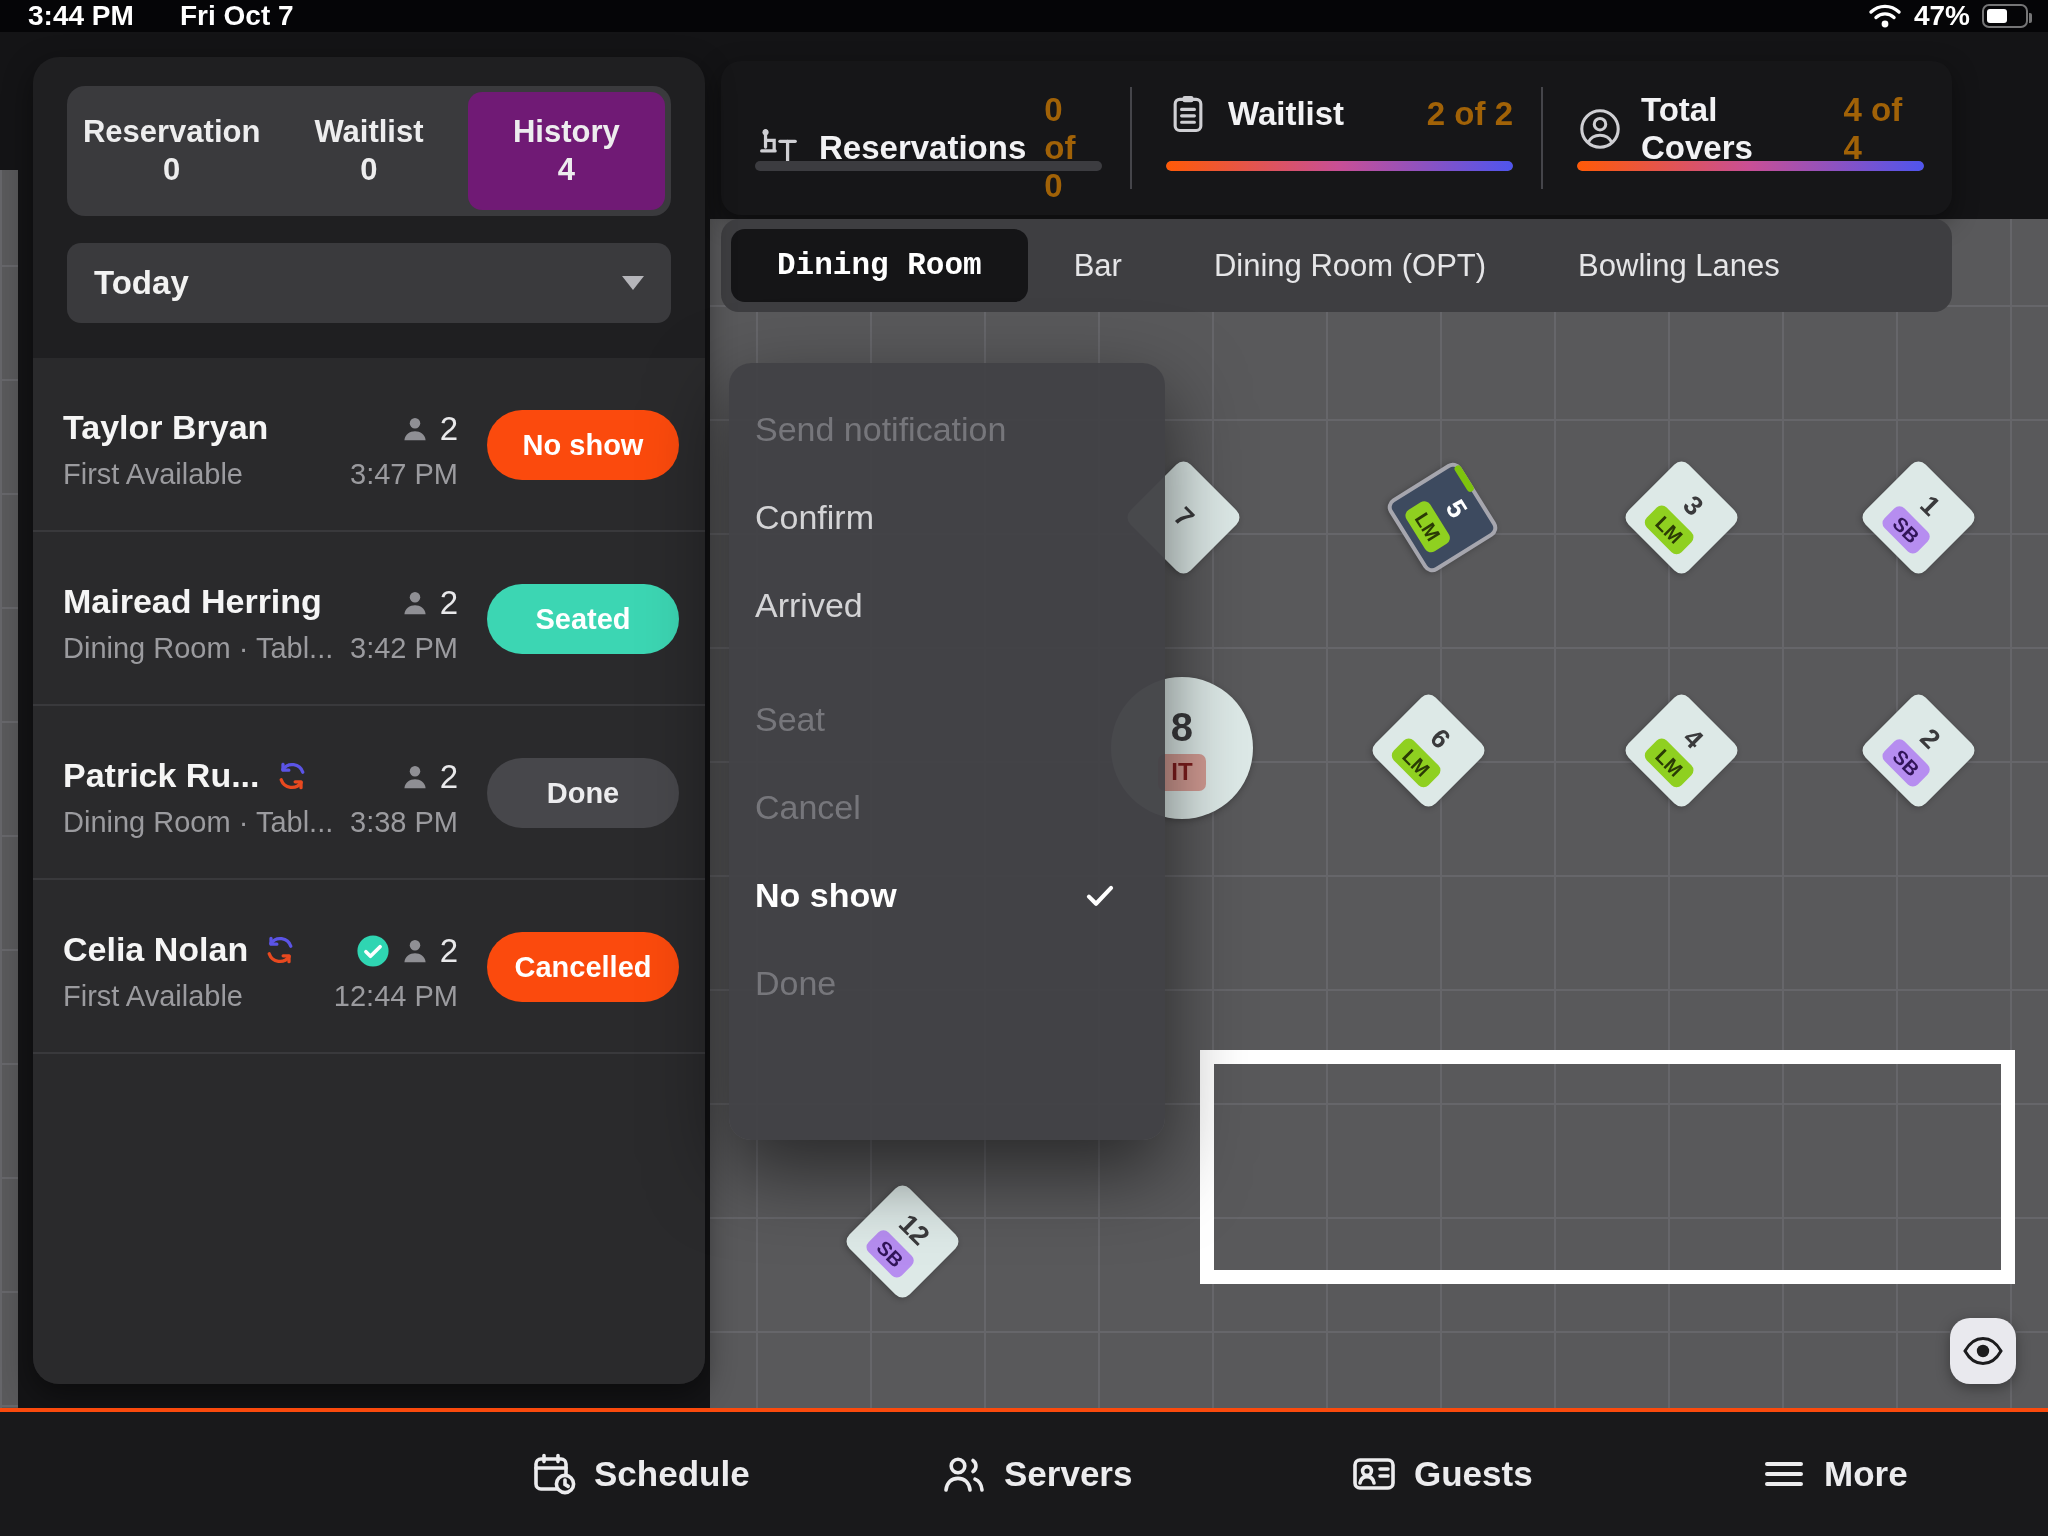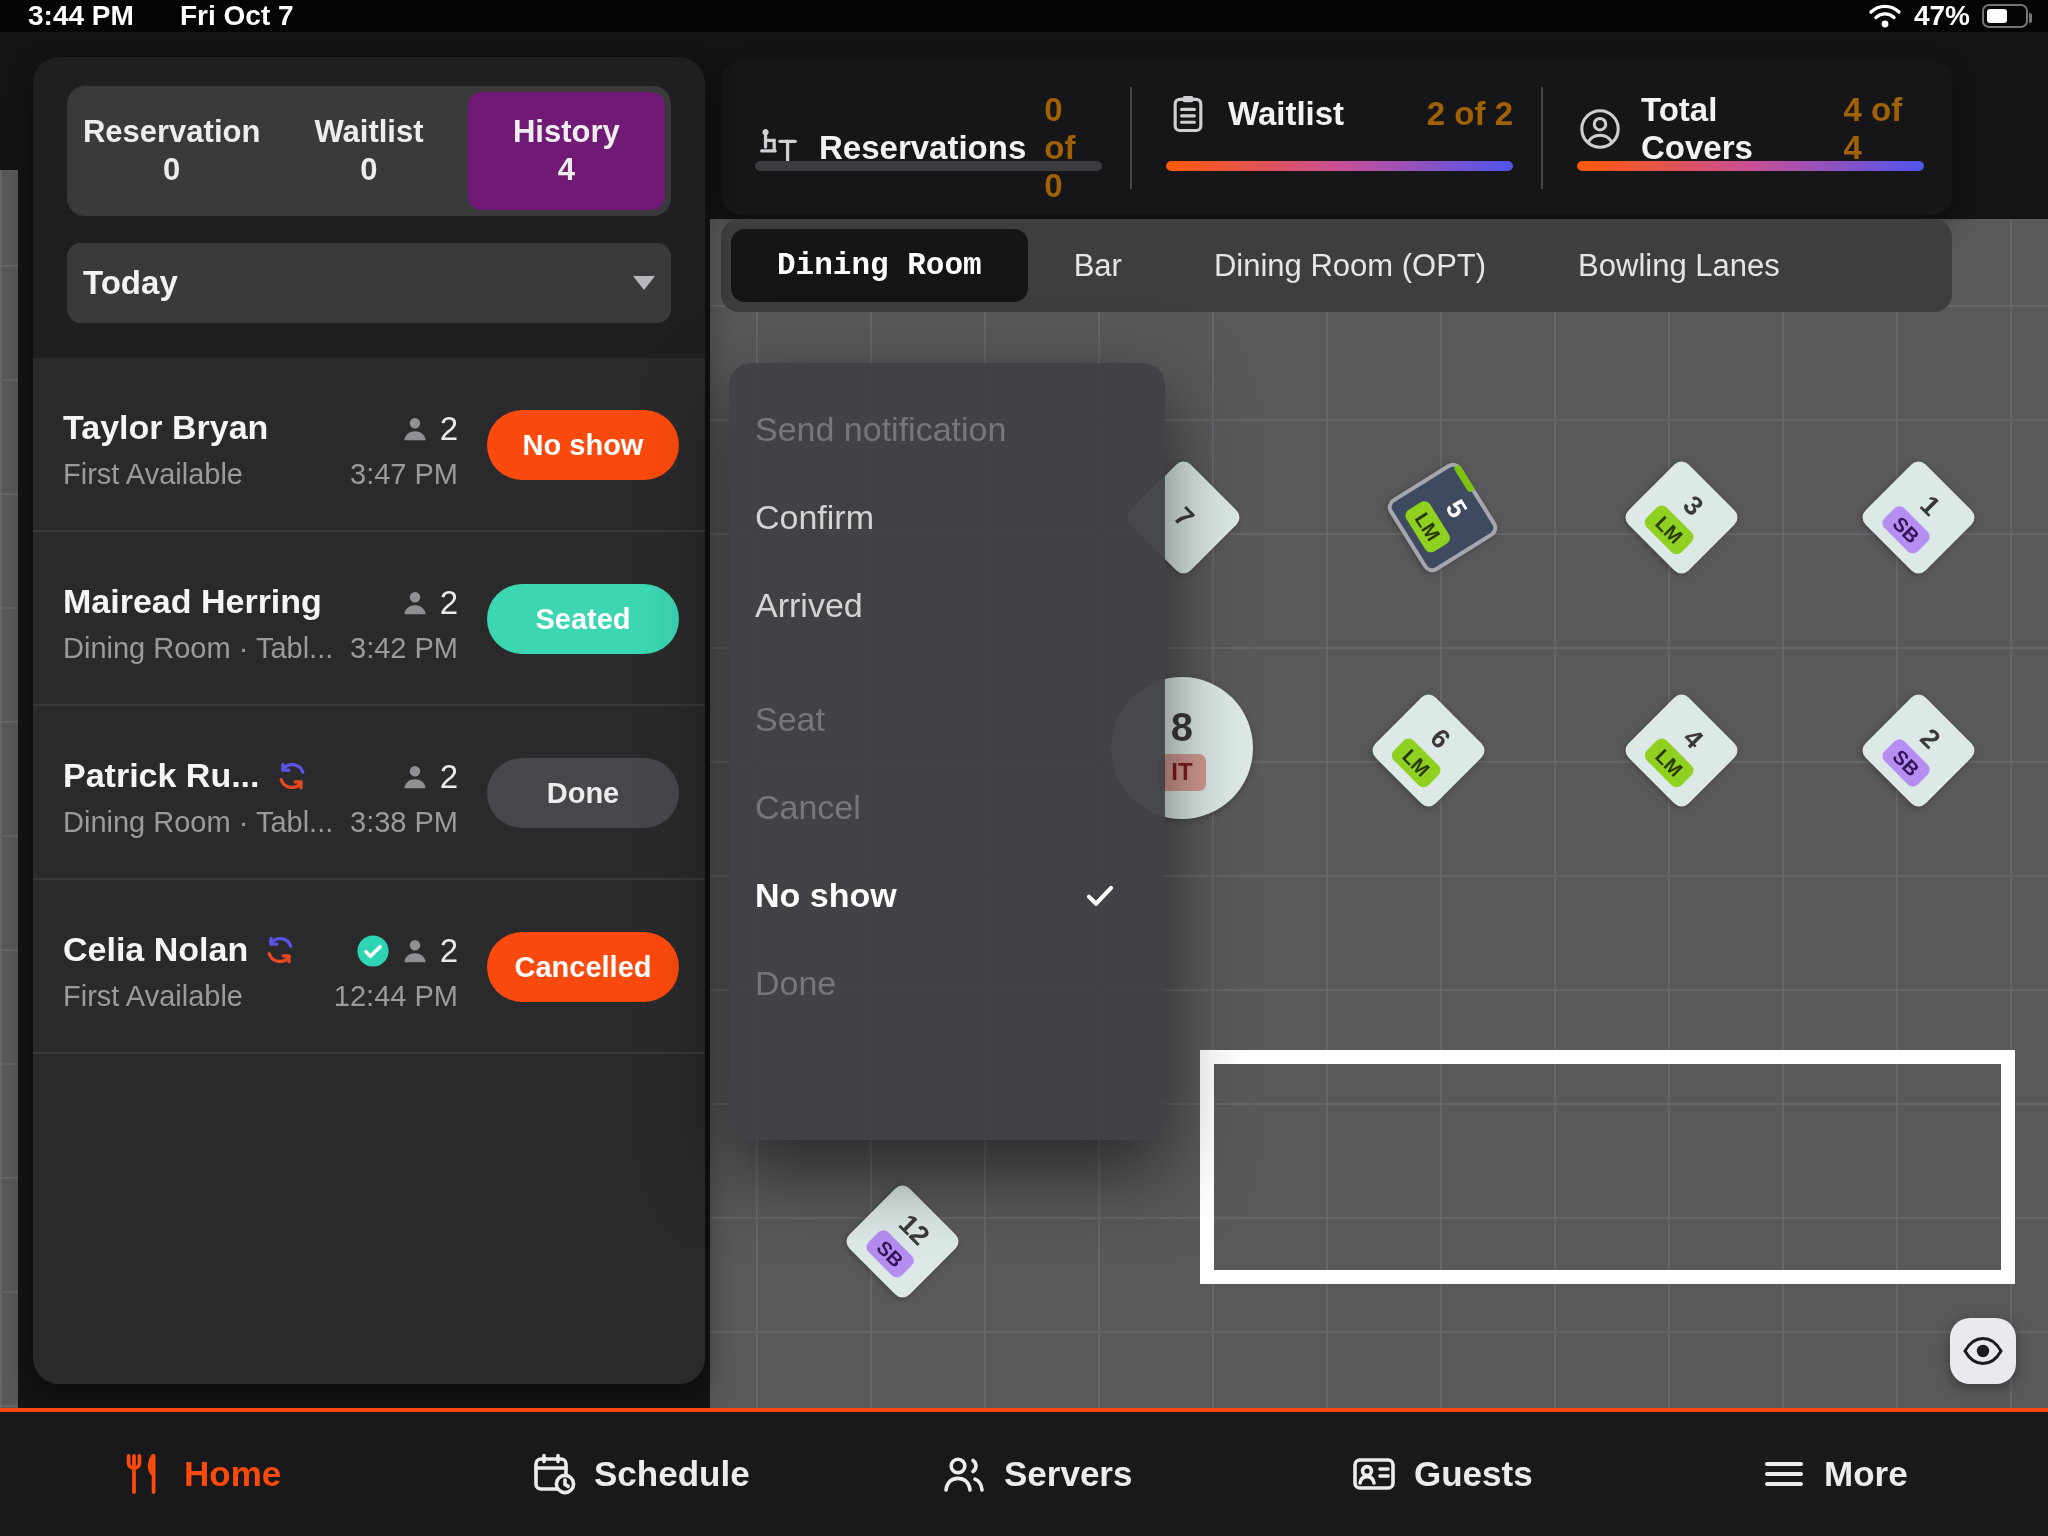--- a/index.html
+++ b/index.html
@@ -63,21 +63,21 @@
   .roomtab { font-size:31px; color:#e5e5e7; padding:0 46px; height:73px; display:flex; align-items:center; border-radius:14px; white-space:nowrap; }
   .roomtab.sel { background:#151517; font-weight:700; color:#fff;font-family:Liberation Mono, monospace; }
   
   .panel { position:absolute; left:33px; top:57px; width:672px; height:1327px; background:#1f1f21;
     border-radius:26px; z-index:5; box-shadow:0 10px 30px rgba(0,0,0,.45); }
   .seg { position:absolute; left:34px; top:29px; width:604px; height:130px; background:#3a3a3d; border-radius:18px; display:flex; padding:6px; }
   .seg-tab { flex:1; display:flex; flex-direction:column; align-items:center; justify-content:center; gap:2px;
     font-size:31px; font-weight:600; color:#ededee; border-radius:14px; }
   .seg-tab.sel { background:#701a75; font-weight:700; }
   .dropdown { position:absolute; left:34px; top:186px; width:604px; height:80px; background:#3a3a3d; border-radius:14px;
-    display:flex; align-items:center; padding:0 16px; }
+    display:flex; align-items:center; padding:0 27px; }
   .dropdown .dlabel { font-size:33px; font-weight:600; color:#f2f2f2; }
   .dropdown .chev { margin-left:auto; width:0; height:0; border-left:11px solid transparent; border-right:11px solid transparent; border-top:14px solid #b5b5ba; }
   .list { position:absolute; left:0; top:301px; width:672px; bottom:0; background:#2a2a2c; border-radius:0 0 26px 26px; overflow:hidden; }
   .row { position:relative; height:174px; border-bottom:2px solid #39393c; }
   .row .name { position:absolute; left:30px; top:50px; font-size:34px; font-weight:700; color:#f5f5f5;
     max-width:300px; white-space:nowrap; display:flex; align-items:center; gap:14px; }
   .row .sub { position:absolute; left:30px; top:100px; font-size:29px; color:#9b9b9f; white-space:nowrap; max-width:300px; overflow:hidden; }
   .row .meta1 { position:absolute; right:247px; top:52px; display:flex; align-items:center; gap:10px; }
   .row .count { font-size:33px; font-weight:500; color:#e9e9eb; }
   .row .time { position:absolute; right:247px; top:100px; font-size:29px; color:#9b9b9f; }
@@ -392,31 +392,20 @@
   <div class="eyebtn">
     <span class="icon">
       <svg width="40" height="30" viewBox="0 0 40 30">
           <path d="M2 15C7 6 13 2.5 20 2.5S33 6 38 15c-5 9-11 12.5-18 12.5S7 24 2 15z" fill="none" stroke="#1c1c1e" stroke-width="3"></path>
           <circle cx="20" cy="15" r="6.2" fill="#1c1c1e"></circle>
         </svg>
     </span>
   </div>
 
   <div class="nav" id="bottomNav">
-      <div class="nav-item active" style="left: 120px;">
-        <span class=" icon">
-          <svg width="48" height="48" viewBox="0 0 24 24" fill="none" stroke="#fb4a0d" stroke-width="1.9" stroke-linecap="round">
-            <path d="M7 3v5M4.3 3v3.4a2.7 2.7 0 0 0 5.4 0V3"></path>
-            <path d="M7 10.5V21"></path>
-            <path d="M16.5 3c-2 2.6-2.3 6.3-.3 8.8"></path>
-            <path d="M16.8 3v18"></path>
-          </svg>
-        </span>
-        <span class="nlabel">Home</span>
-      </div>
       <div class="nav-item" style="left: 530px;">
         <span class=" icon">
           <svg width="48" height="48" viewBox="0 0 24 24" fill="none" stroke="#ececee" stroke-width="1.8" stroke-linecap="round">
             <rect x="3" y="4.5" width="15" height="15" rx="2.5"></rect>
             <path d="M7 2.8v3M14 2.8v3M3 9h15"></path>
             <circle cx="17.5" cy="17" r="4.3" fill="#19191b"></circle>
             <path d="M17.5 15v2.2l1.6 1"></path>
           </svg>
         </span>
         <span class="nlabel">Schedule</span>

